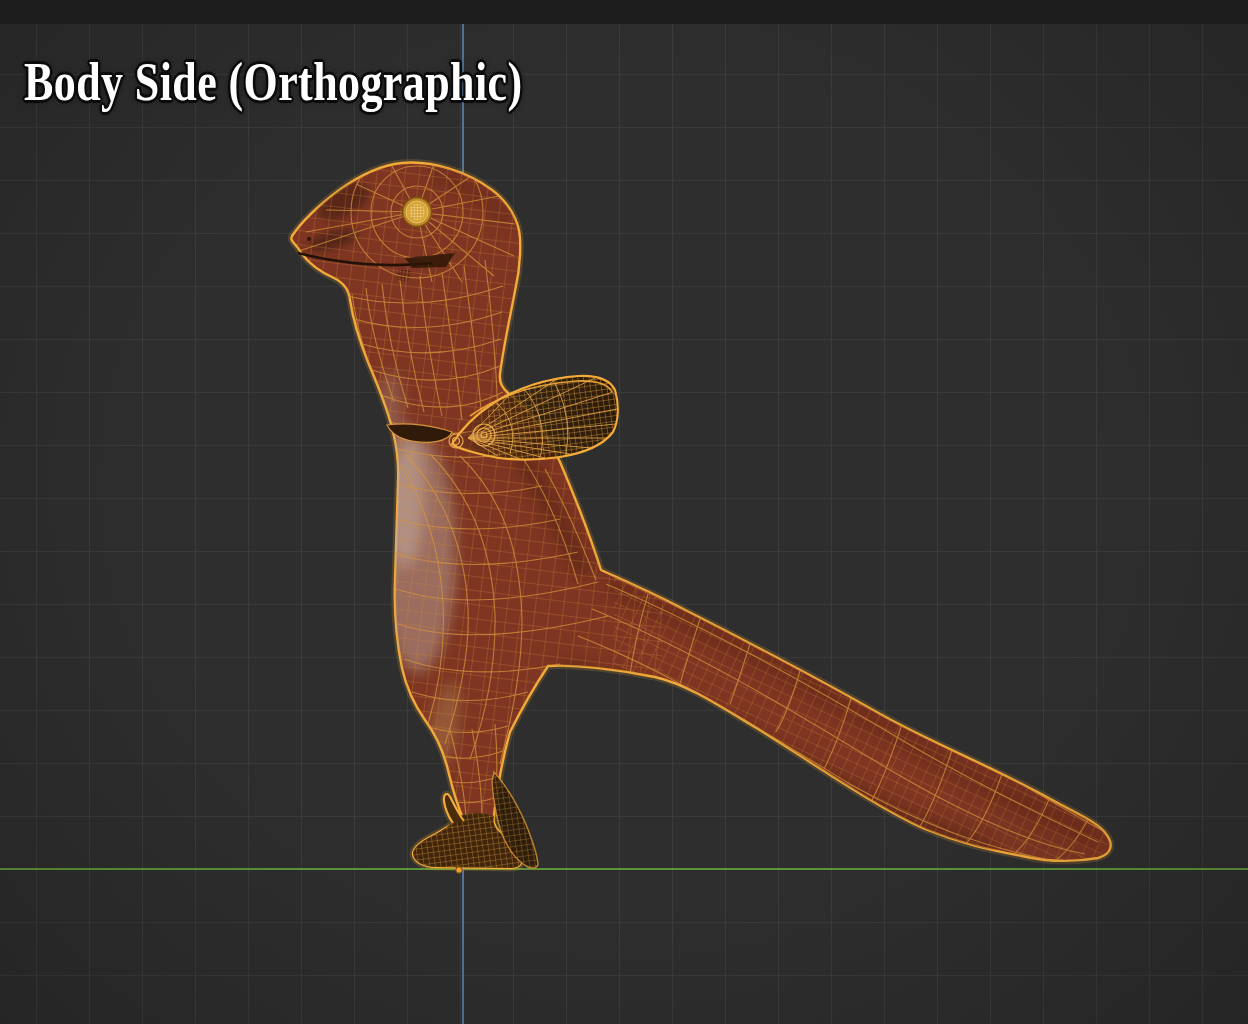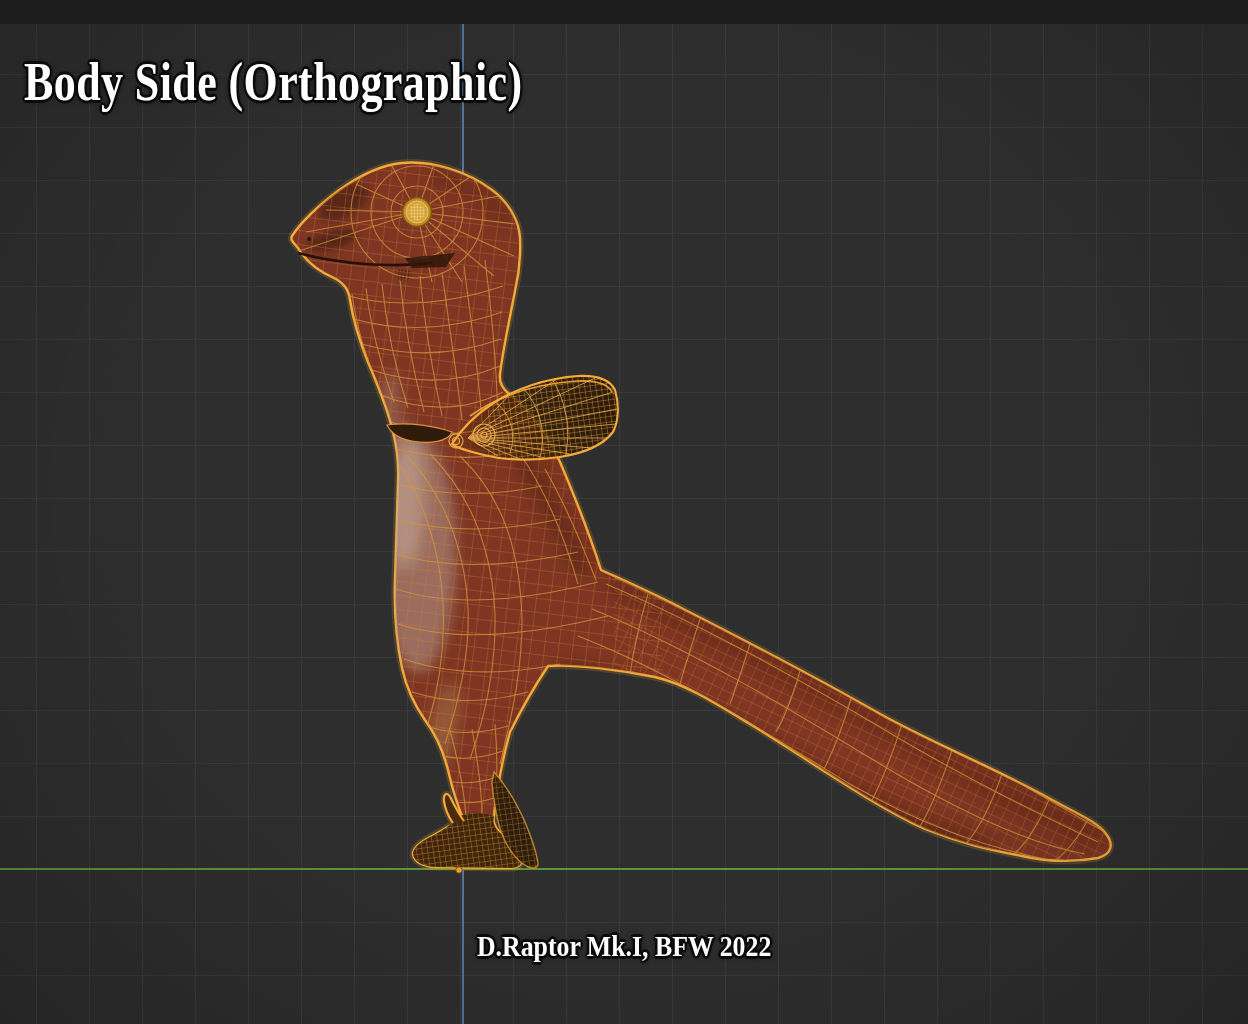--- a/index.html
+++ b/index.html
@@ -205,16 +205,13 @@
         <path d="M494 748 C 505 760 516 778 525 798 C 532 815 537 830 538 840 C 538 844 533 845 528 843 C 518 838 508 826 502 810 C 497 797 493 775 492 758 Z" fill="#2e1c08" opacity="0.92" stroke="#c98a2f" stroke-width="1.4"></path>
         <path d="M494 748 C 505 760 516 778 525 798 C 532 815 537 830 538 840 C 538 844 533 845 528 843 C 518 838 508 826 502 810 C 497 797 493 775 492 758 Z" fill="url(#pDense)" opacity="0.7"></path>
       </g>
       <circle cx="459" cy="846" r="3.2" fill="#f0a030" stroke="#7a4a10" stroke-width="1"></circle>
     </g>
   </svg>
 
   <div id="vignette"></div>
 
   <div id="view-title" class="overlay-text">Body Side (Orthographic)</div>
-  <div id="caption-wrap">
-    <div id="model-caption" class="overlay-text">D.Raptor Mk.I, BFW 2022</div>
-  </div>
 </div>
 
 </body></html>

